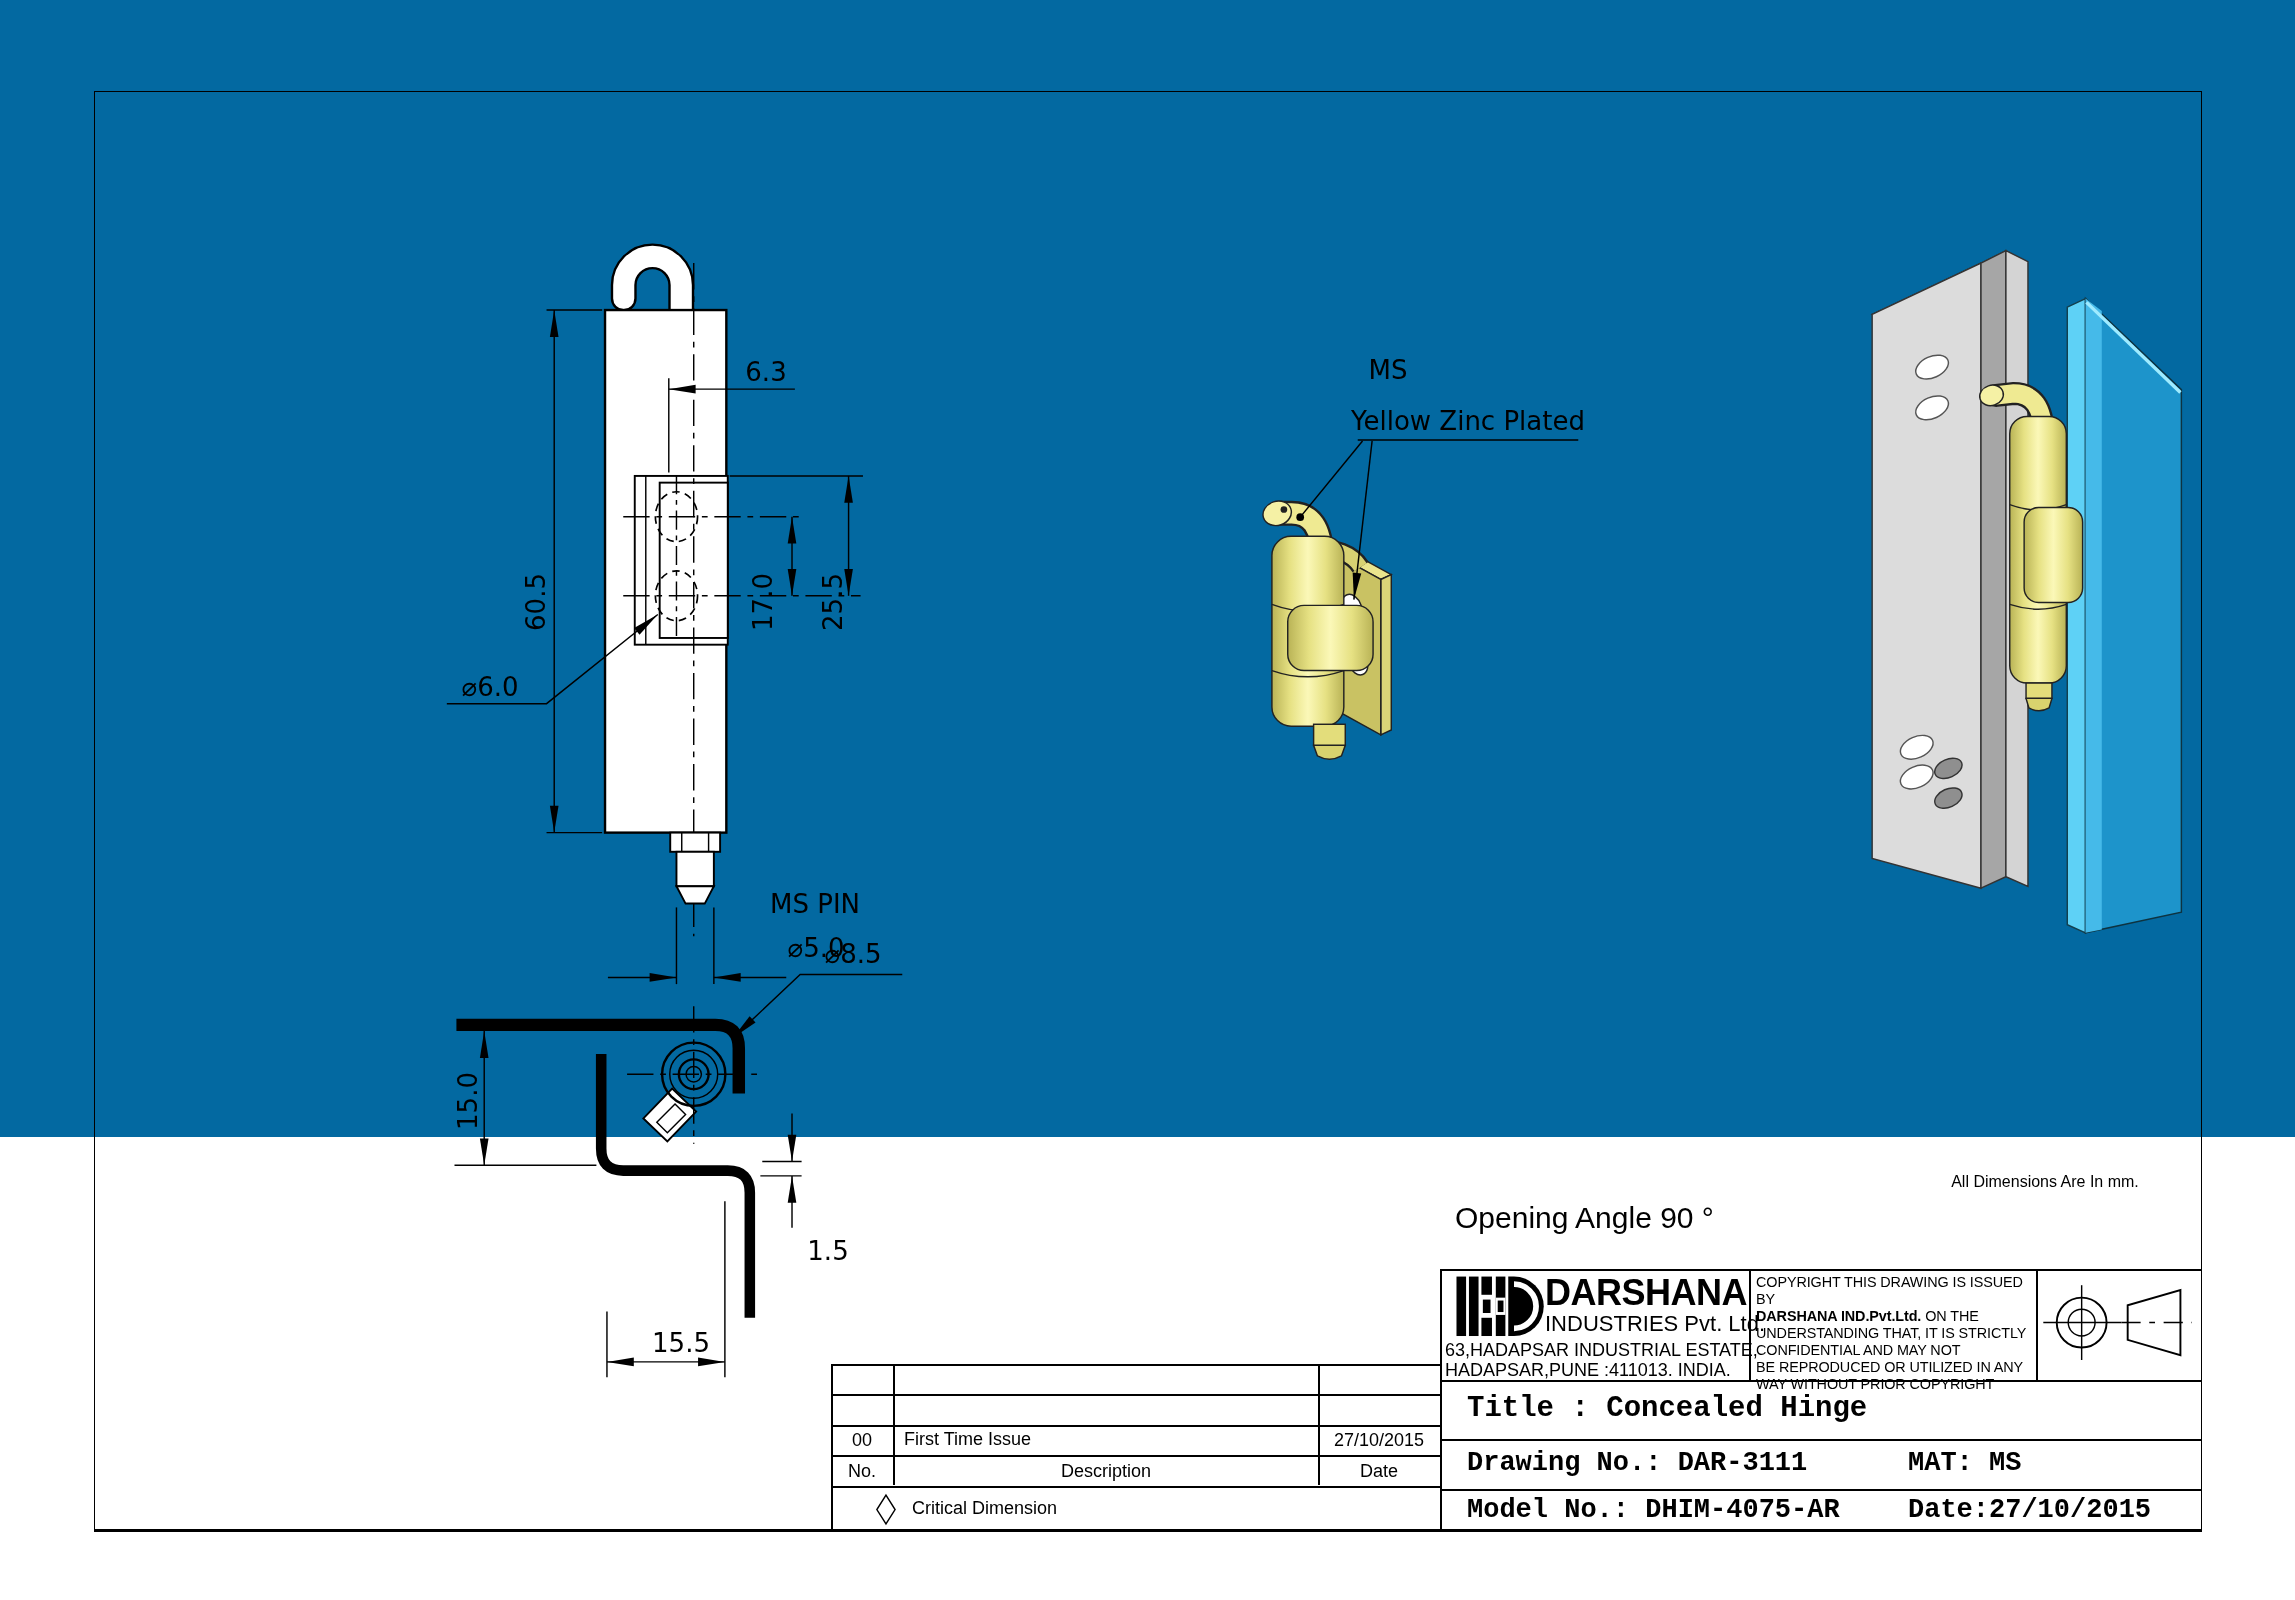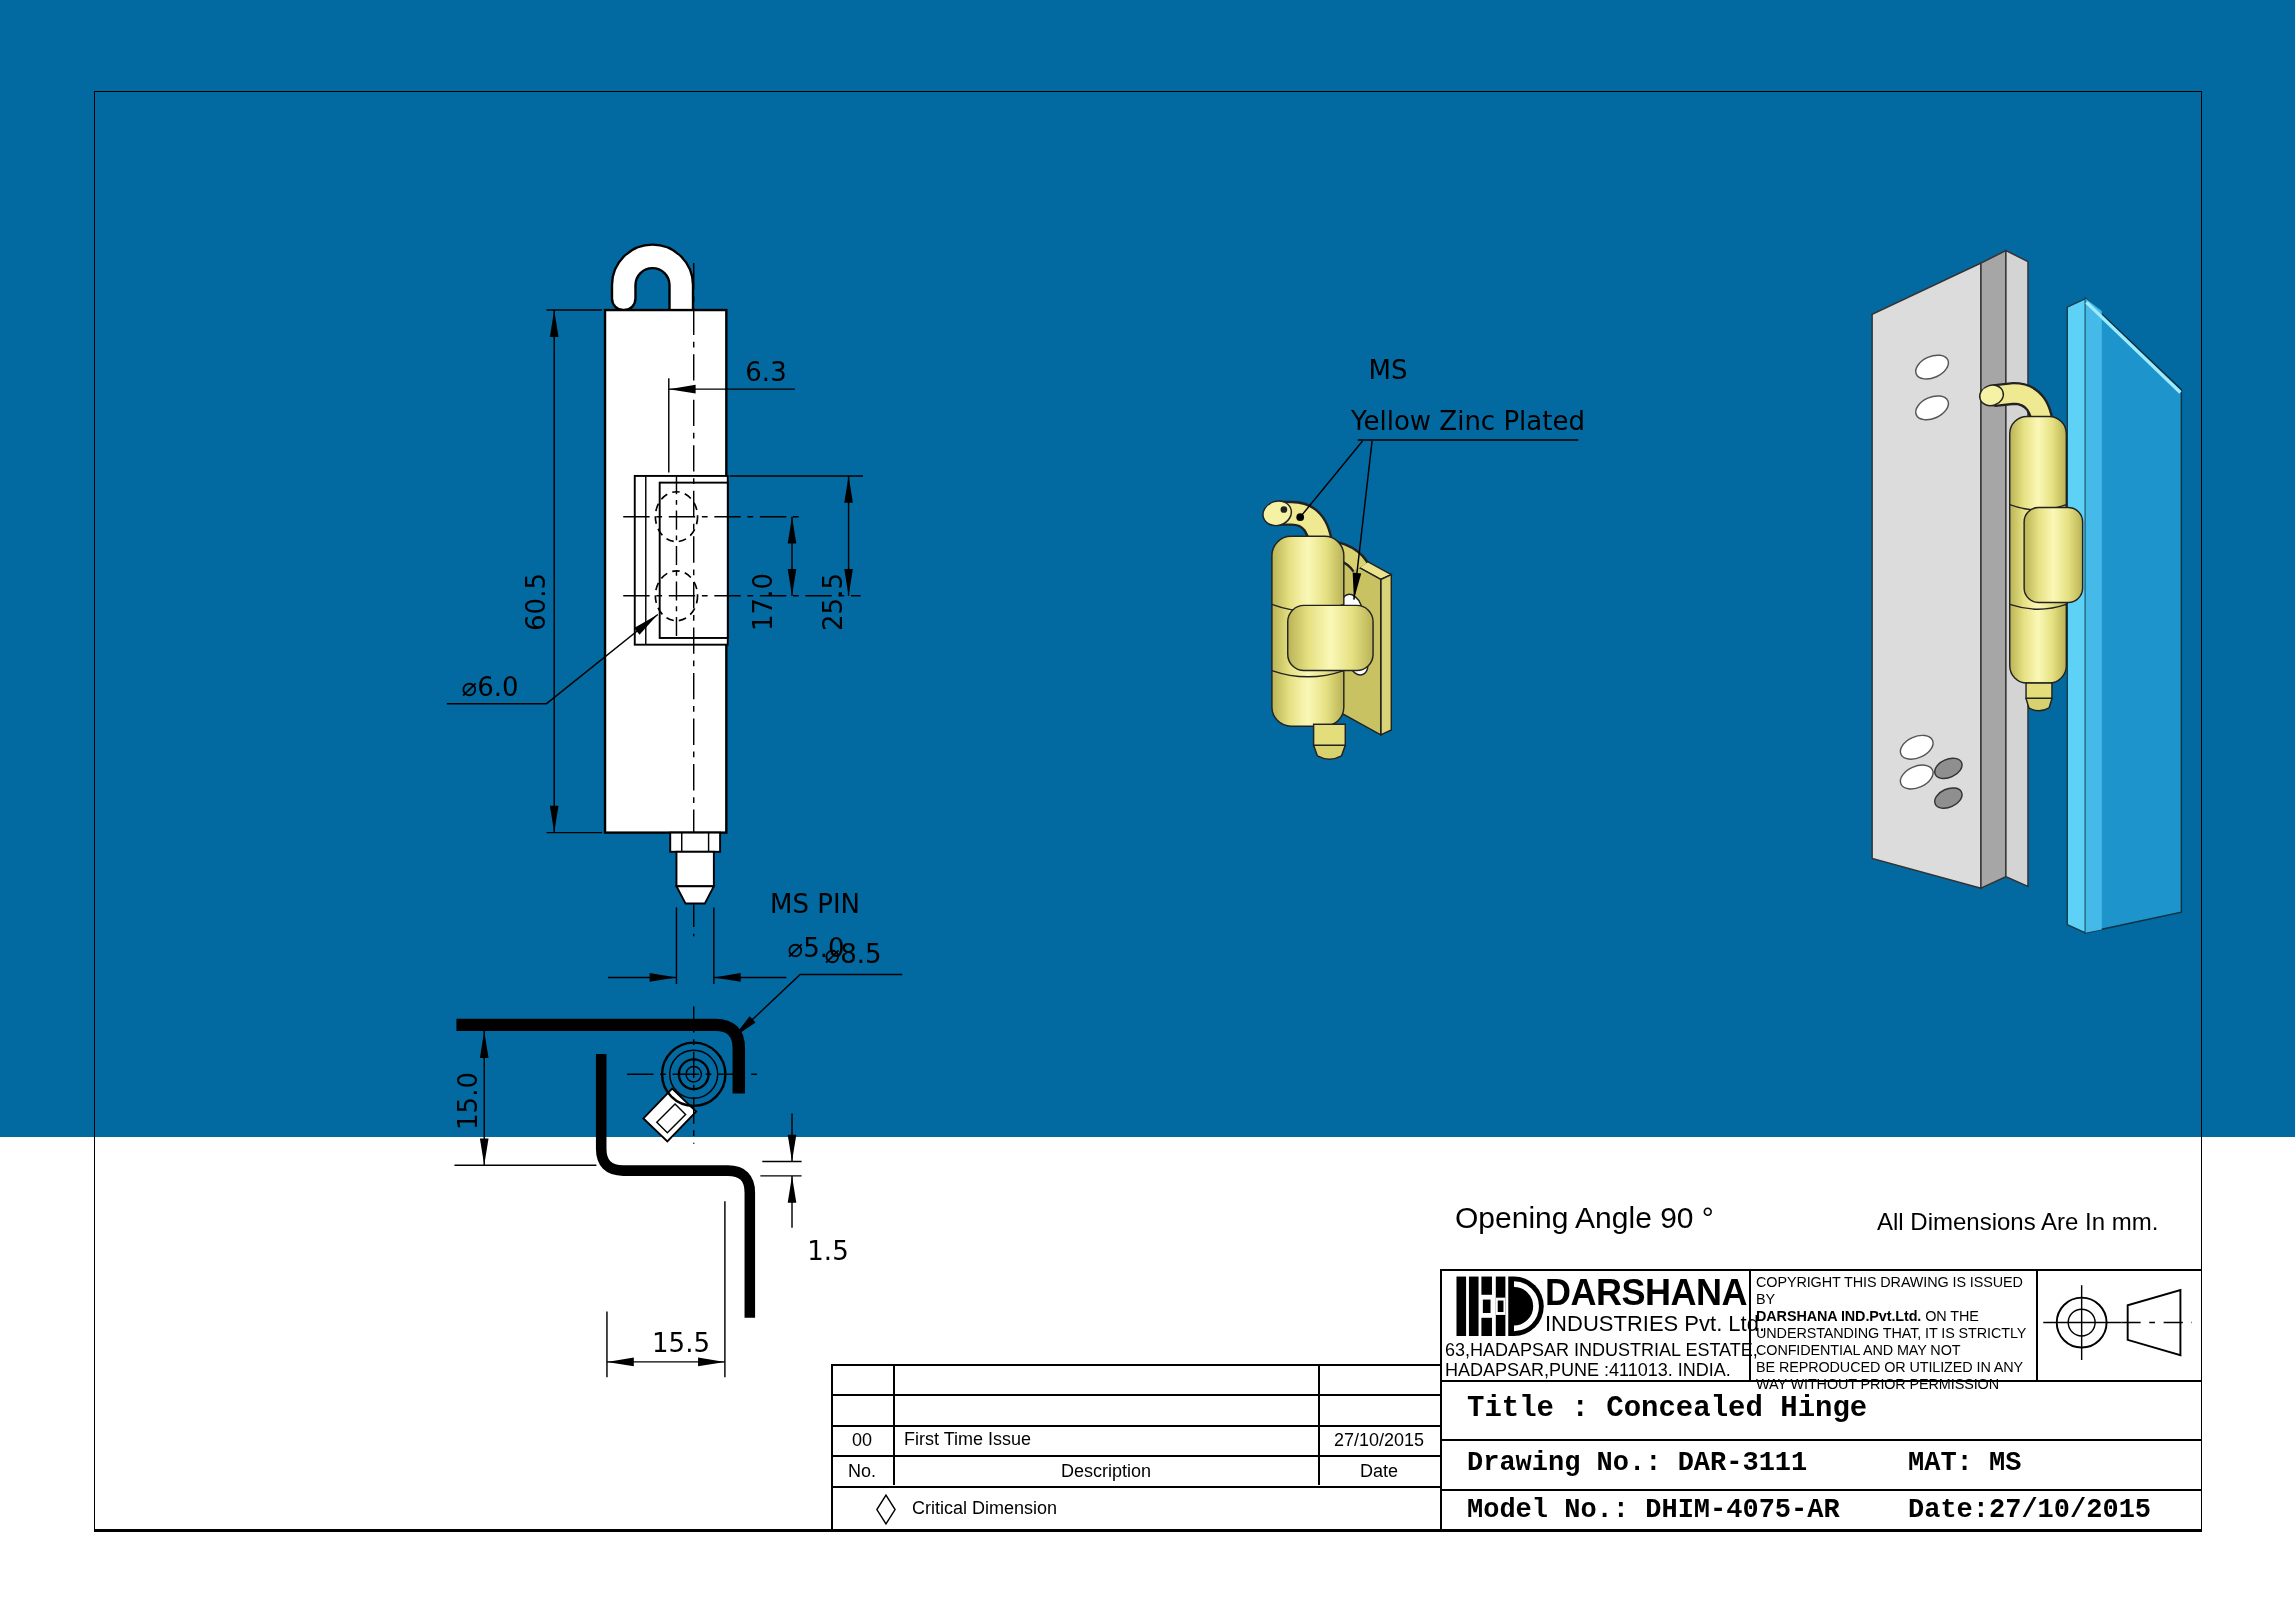--- a/index.html
+++ b/index.html
@@ -207,42 +207,42 @@
   <div class="t c dim" style="left:816px;top:948px">⌀5.0</div>
   <div class="t c dim" style="left:853px;top:954px">⌀8.5</div>
   <div class="t rot dim" style="left:468px;top:1101px">15.0</div>
   <div class="t c dim" style="left:828px;top:1251px">1.5</div>
   <div class="t c dim" style="left:681px;top:1343px">15.5</div>
 
   <div class="t c dim" style="left:1388px;top:370px">MS</div>
   <div class="t c dim" style="left:1468px;top:421px">Yellow Zinc Plated</div>
 
   <div class="t note" style="left:1443px;top:1201px;font-size:30px">Opening Angle 90 °</div>
-  <div class="t note" style="left:1865px;top:1208px;width:336px;text-align:left;font-size:24px">All Dimensions Are In mm.</div>
+  <div class="t note" style="left:1865px;top:1173px;width:336px;text-align:center;font-size:16px">All Dimensions Are In mm.</div>
 
   <div class="t c tbl" style="left:862px;top:1440px">00</div>
   <div class="t tbl" style="left:904px;top:1429px">First Time Issue</div>
   <div class="t c tbl" style="left:1379px;top:1440px">27/10/2015</div>
   <div class="t c tbl" style="left:862px;top:1471px">No.</div>
   <div class="t c tbl" style="left:1106px;top:1471px">Description</div>
   <div class="t c tbl" style="left:1379px;top:1471px">Date</div>
   <div class="t tbl" style="left:912px;top:1498px">Critical Dimension</div>
 
   <div class="t" style="left:1545px;top:1272px;font-size:36px;font-weight:700;letter-spacing:-0.5px">DARSHANA</div>
   <div class="t" style="left:1545px;top:1311px;font-size:22px">INDUSTRIES Pvt. Ltd.</div>
   <div class="t" style="left:1445px;top:1340px;font-size:18px">63,HADAPSAR INDUSTRIAL ESTATE,</div>
   <div class="t" style="left:1445px;top:1360px;font-size:18px">HADAPSAR,PUNE :411013. INDIA.</div>
 
   <div class="t" style="left:1756px;top:1274px;width:276px;white-space:normal">
     <div class="copyline">COPYRIGHT THIS DRAWING IS ISSUED BY</div>
     <div class="copyline"><span class="b">DARSHANA IND.Pvt.Ltd.</span><span> ON THE</span></div>
     <div class="copyline">UNDERSTANDING THAT, IT IS STRICTLY</div>
     <div class="copyline">CONFIDENTIAL AND MAY NOT</div>
     <div class="copyline">BE REPRODUCED OR UTILIZED IN ANY</div>
-    <div class="copyline">WAY WITHOUT PRIOR PERMISSION</div>
+    <div class="copyline">WAY WITHOUT PRIOR COPYRIGHT</div>
   </div>
 
   <div class="t mono" style="left:1458px;top:1392px;font-size:29px">Title : Concealed Hinge</div>
   <div class="t mono" style="left:1458px;top:1448px;font-size:27px">Drawing No.: DAR-3111</div>
   <div class="t mono" style="left:1899px;top:1448px;font-size:27px">MAT: MS</div>
   <div class="t mono" style="left:1458px;top:1495px;font-size:27px">Model No.: DHIM-4075-AR</div>
   <div class="t mono" style="left:1899px;top:1495px;font-size:27px">Date:27/10/2015</div>
 
 </div>
 

